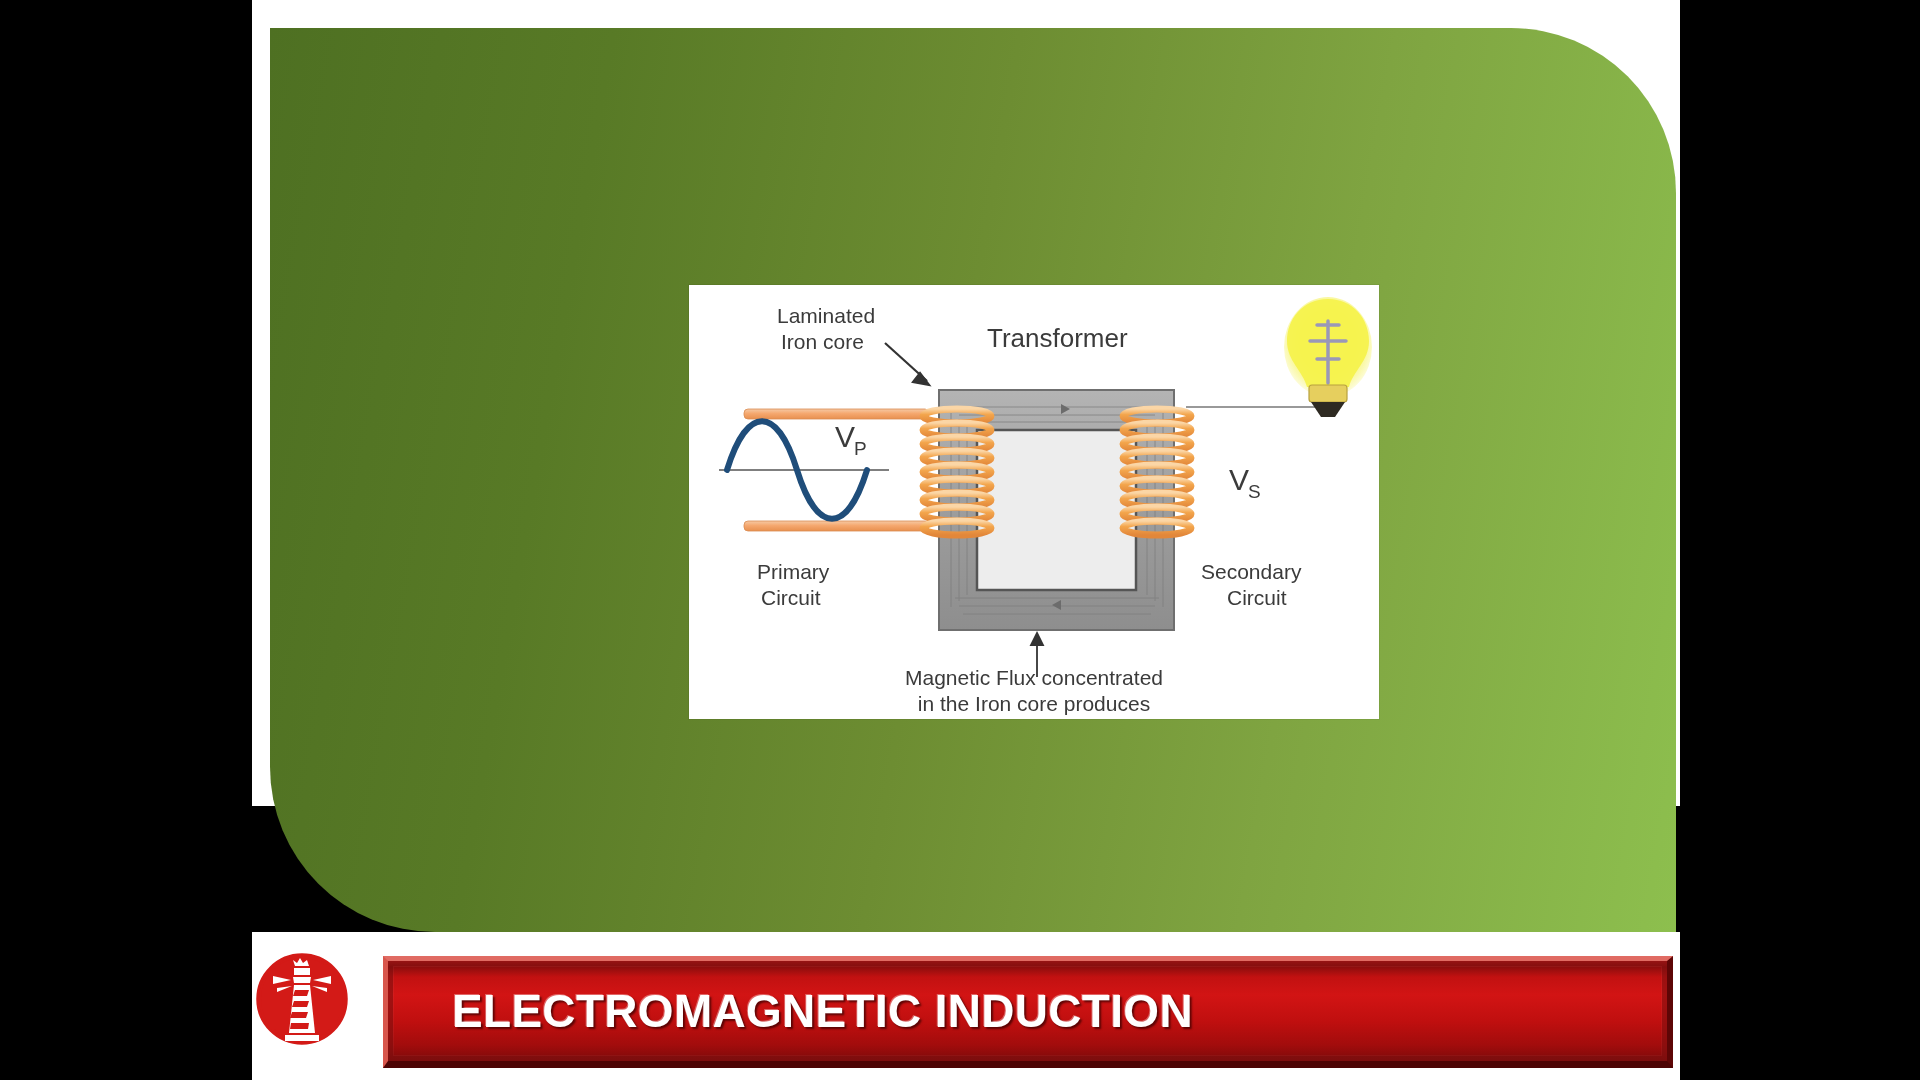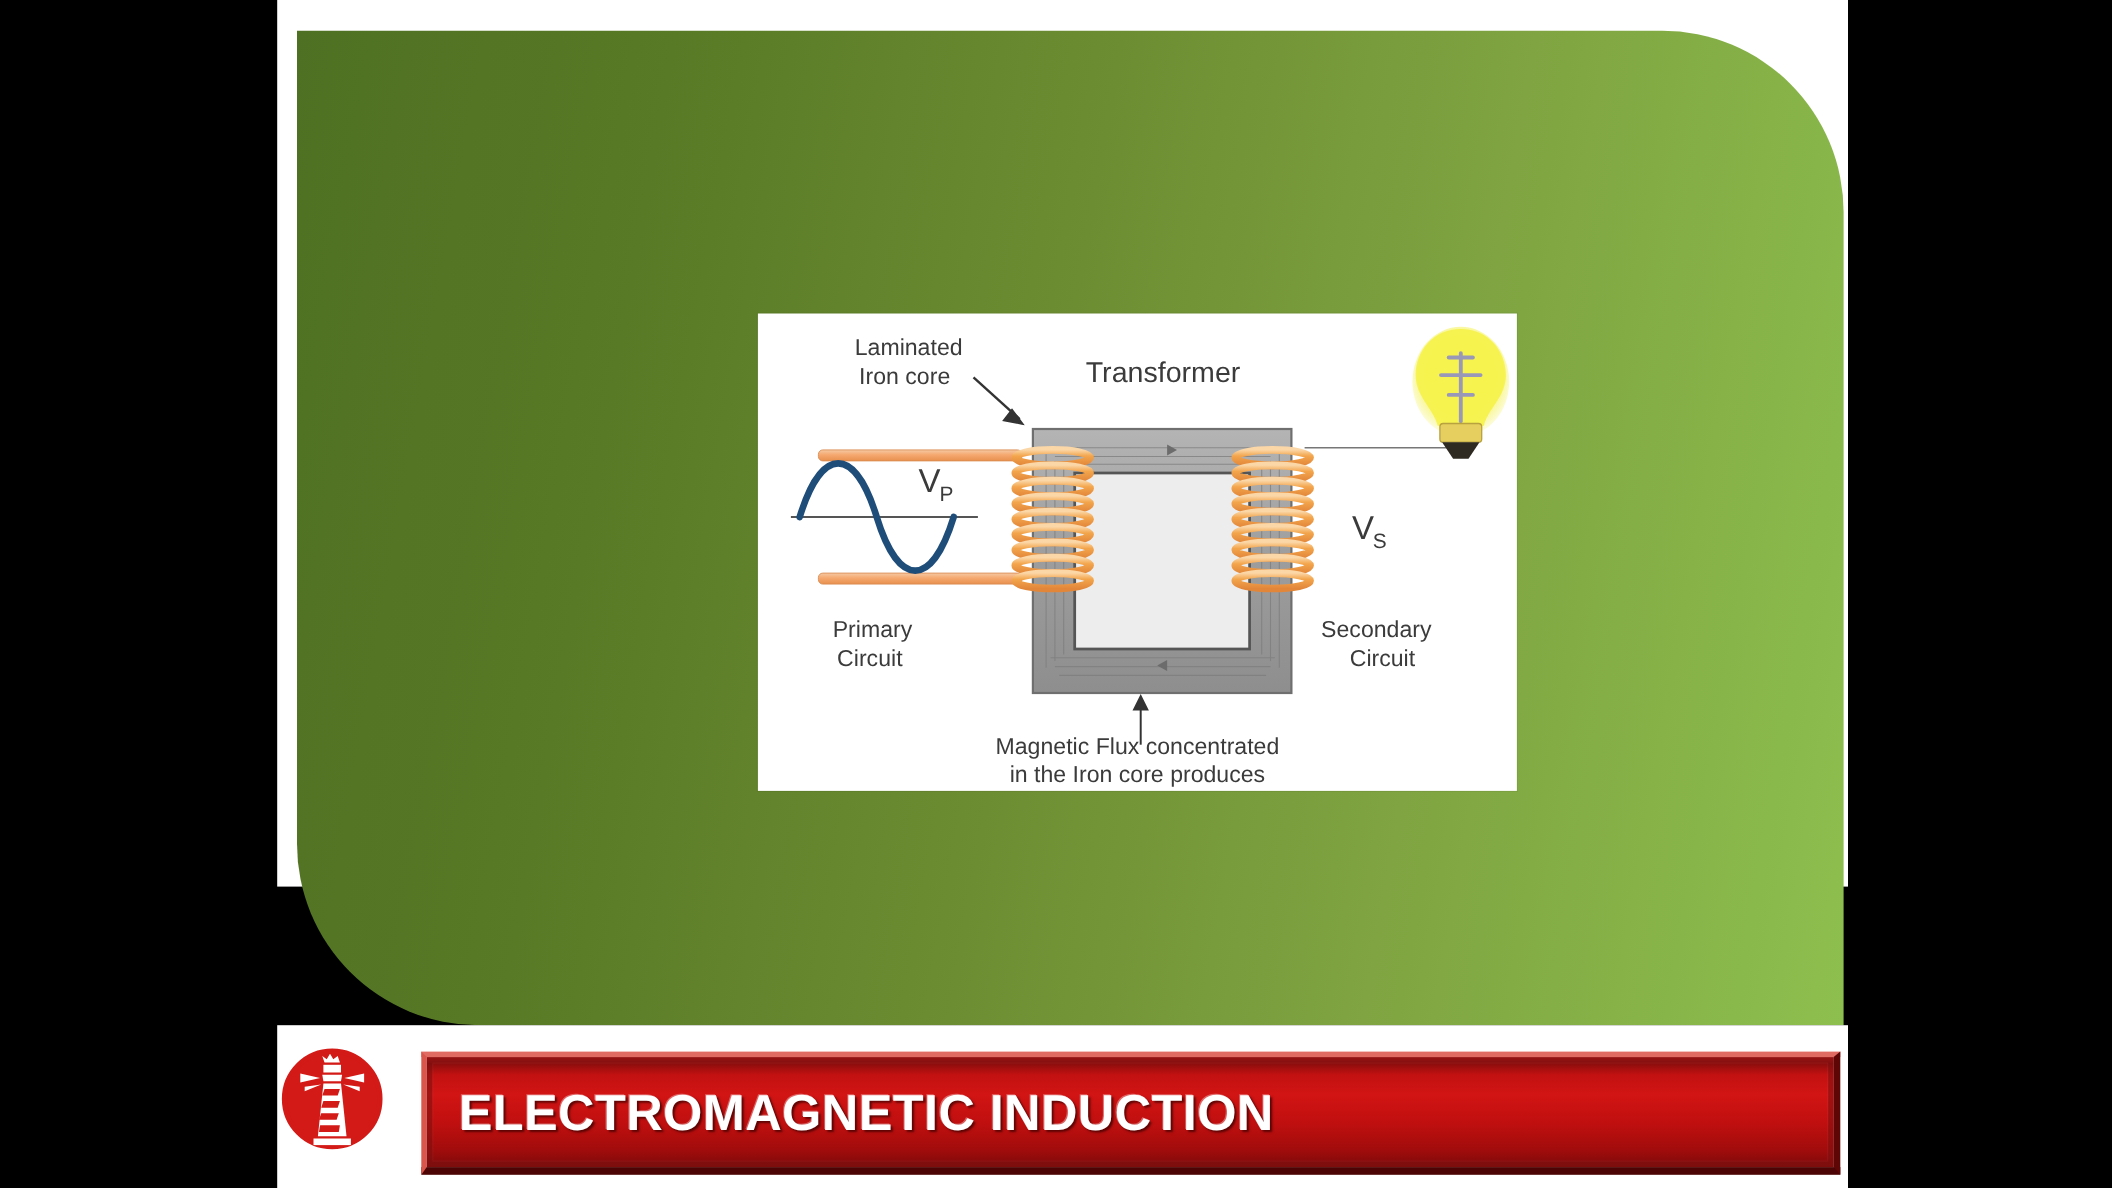--- a/index.html
+++ b/index.html
@@ -50,21 +50,21 @@
     border-bottom:7px solid #4d0404;
     display:flex; align-items:center;
     box-shadow:inset 0 0 0 6px rgba(255,255,255,0.04);
   }
   #title-inner {
     width:100%; height:100%;
     border:5px solid rgba(120,10,10,0.55);
     display:flex; align-items:center;
   }
   #title-text {
-    padding-left:24px;
+    padding-left:59px;
     color:#ffffff;
     font-size:46px; font-weight:bold;
     letter-spacing:0.3px;
     text-shadow:2px 2px 2px rgba(60,0,0,.75), -1px -1px 0 rgba(255,255,255,.35);
     white-space:nowrap;
   }
   .lb-left, .lb-right {
     position:absolute; top:0; width:252px; height:1080px; background:#000;
   }
   .lb-left { left:0; }

